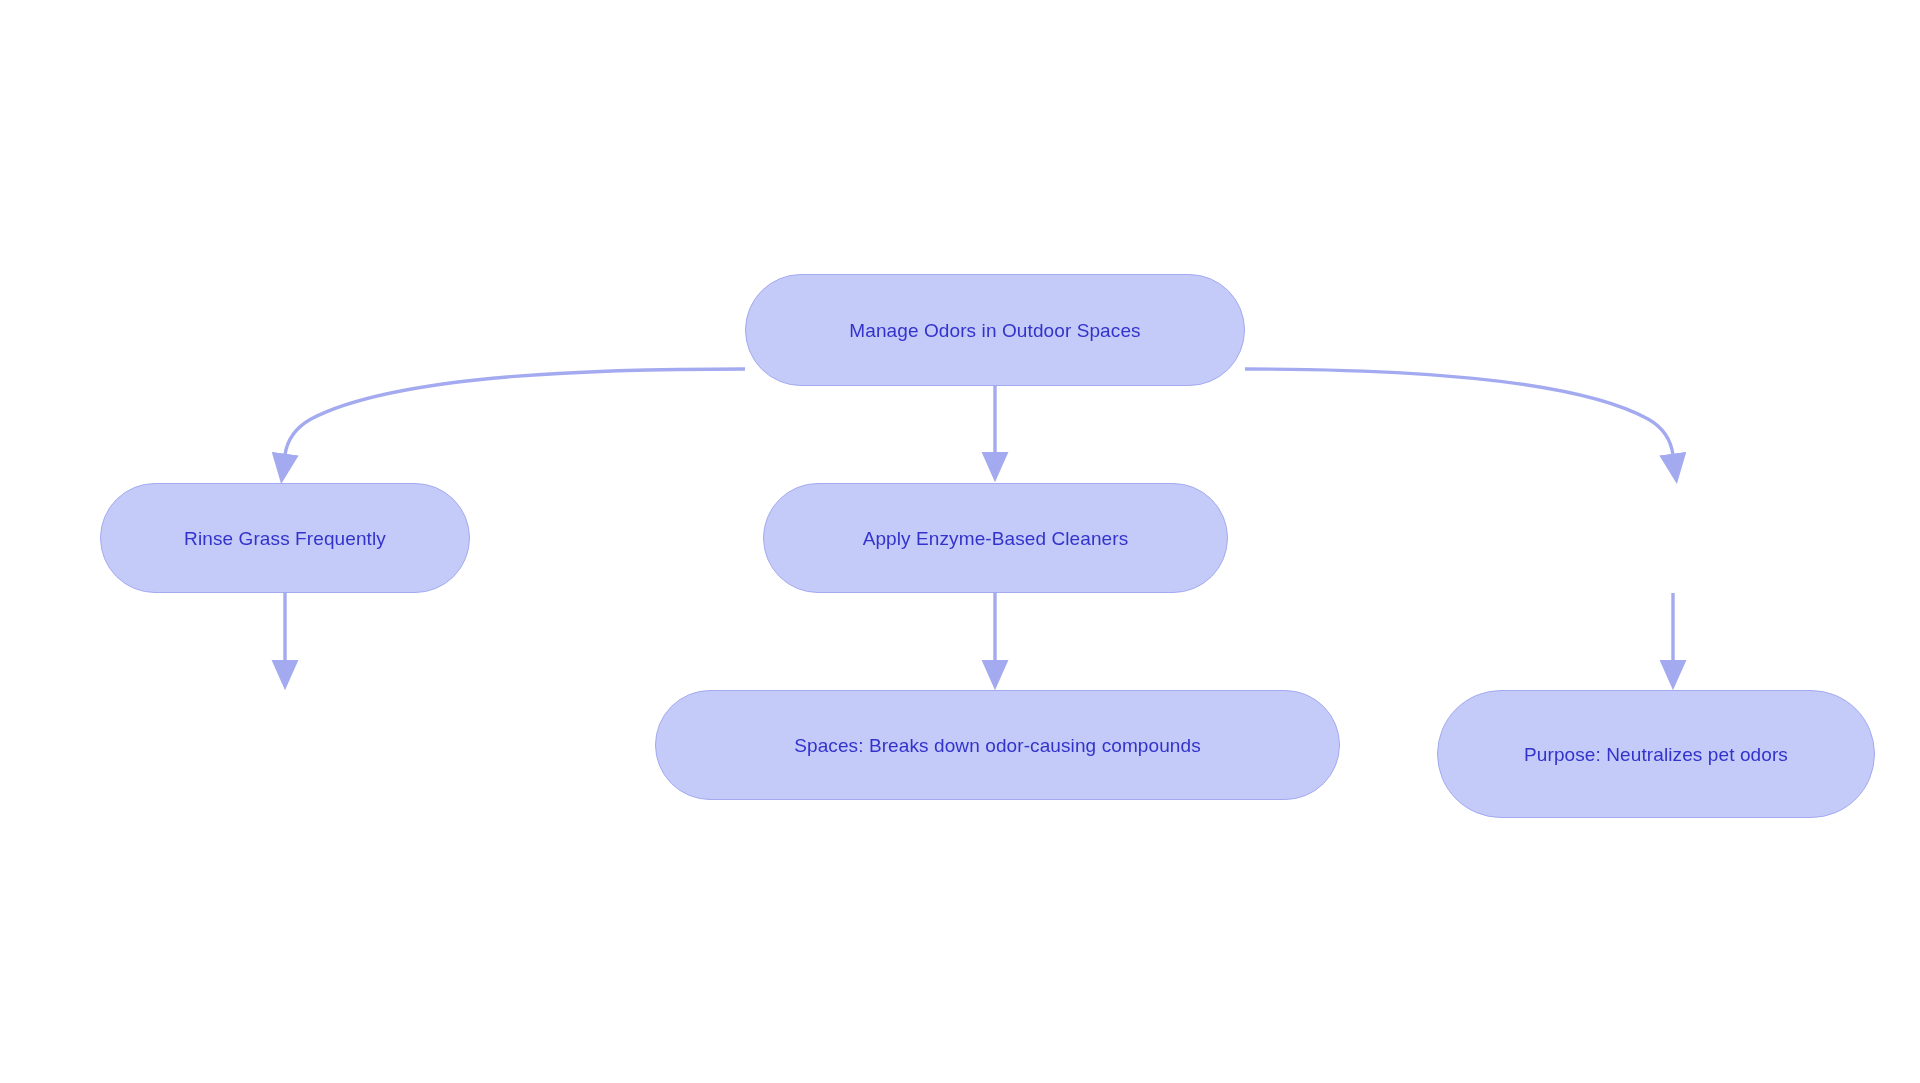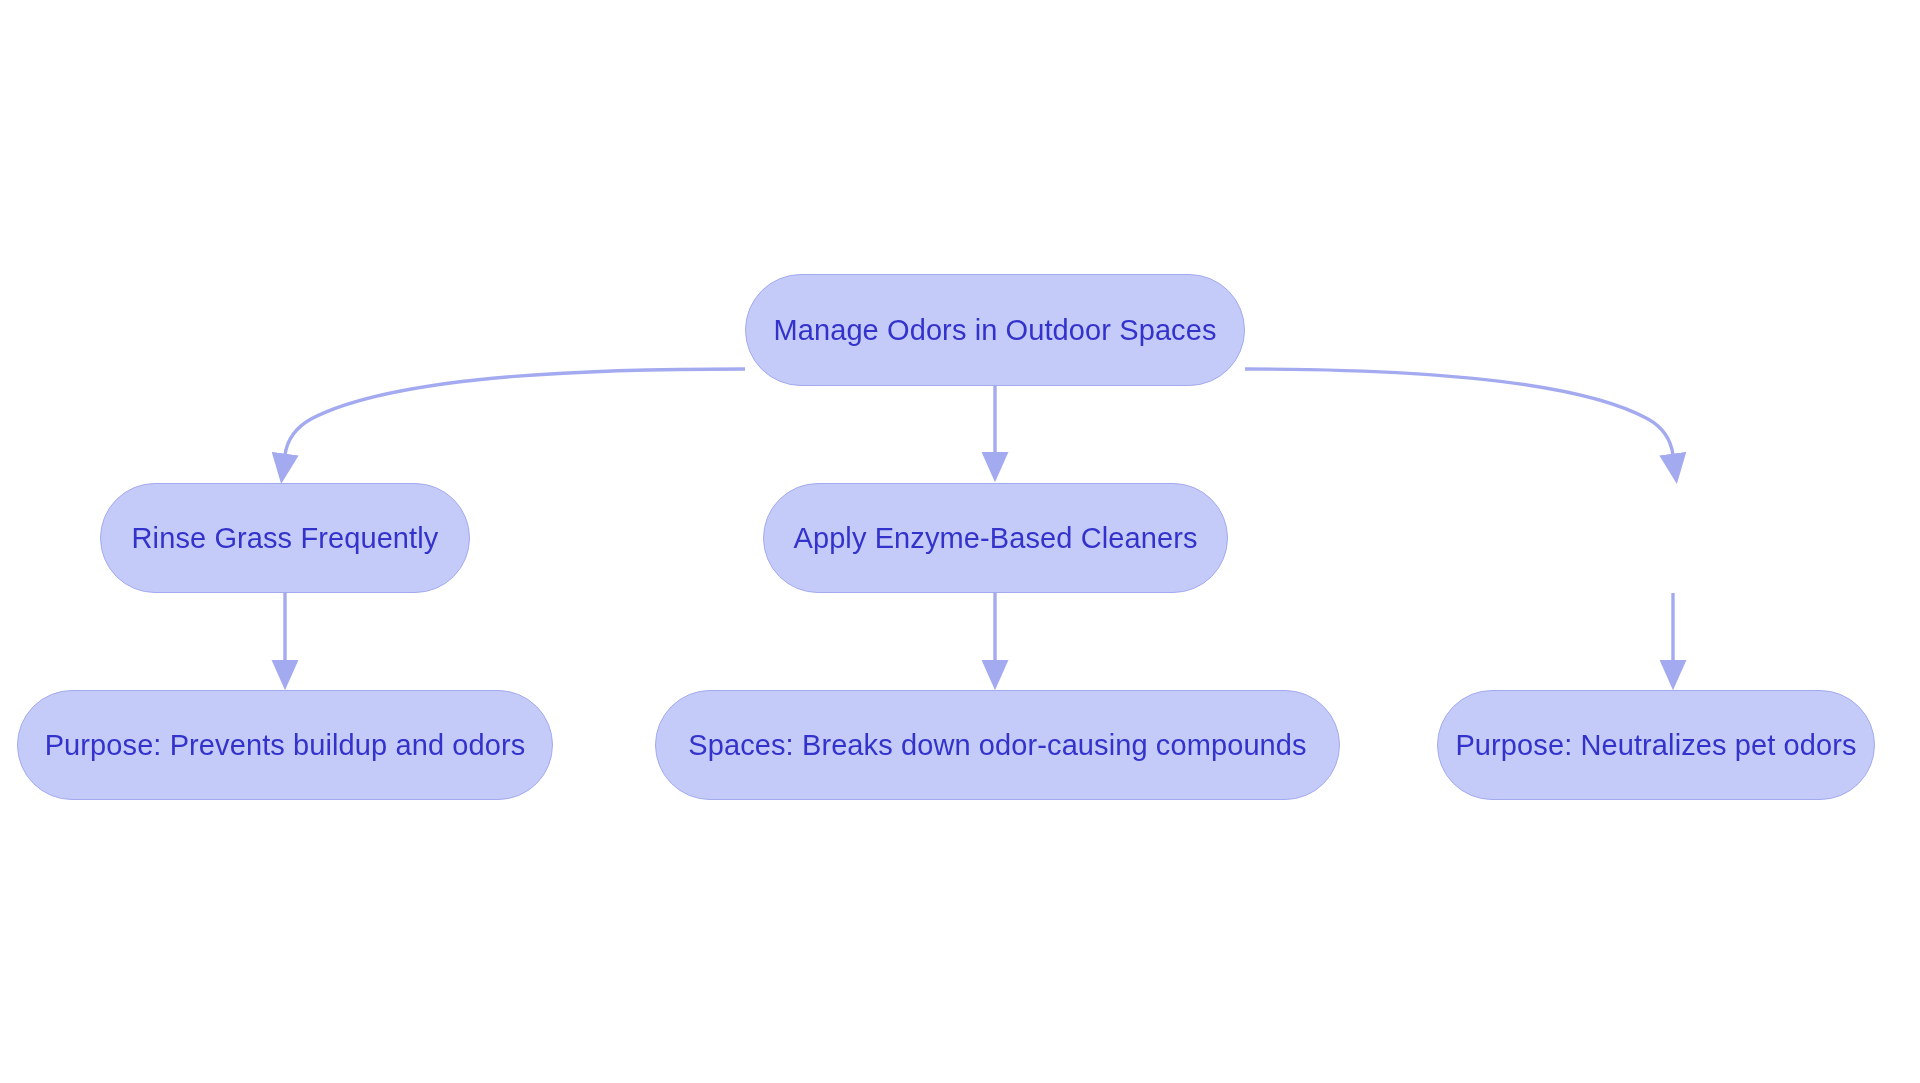--- a/index.html
+++ b/index.html
@@ -30,21 +30,21 @@
   .node {
     position: absolute;
     box-sizing: border-box;
     display: flex;
     align-items: center;
     justify-content: center;
     background: #c5cbf8;
     border: 1.6px solid #a3aaf0;
     border-radius: 999px;
     color: #3333cc;
-    font-size: 29px;
+    font-size: 19px;
     font-weight: 400;
     letter-spacing: 0.1px;
     white-space: nowrap;
     font-family: "Liberation Sans", sans-serif;
     text-align: center;
   }
   .node-label {
     display: block;
     line-height: 1;
     color: #3333cc;
@@ -85,21 +85,21 @@
   #node-purpose-2 {
     left: 655px;
     top: 690px;
     width: 685px;
     height: 110px;
   }
   #node-purpose-3 {
     left: 1437px;
     top: 690px;
     width: 438px;
-    height: 110px;
+    height: 128px;
   }
 </style>
 </head>
 <body>
 
 <div id="flowchart-canvas">
 
   <svg id="edge-layer" viewBox="0 0 1920 1083" width="1920" height="1083" xmlns="http://www.w3.org/2000/svg">
     <defs>
       <marker id="arrowhead" markerWidth="9" markerHeight="8" refX="0.4" refY="4" orient="auto" markerUnits="strokeWidth">
@@ -126,23 +126,20 @@
 
   <div class="node" id="node-enzyme">
     <span class="node-label">Apply Enzyme-Based Cleaners</span>
   </div>
 
   <div class="node" id="node-rinse">
     <span class="node-label">Rinse Grass Frequently</span>
   </div>
 
 
-  <div class="node" id="node-purpose-1">
-    <span class="node-label">Purpose: Prevents buildup and odors</span>
-  </div>
 
   <div class="node" id="node-purpose-2">
     <span class="node-label">Spaces: Breaks down odor-causing compounds</span>
   </div>
 
   <div class="node" id="node-purpose-3">
     <span class="node-label">Purpose: Neutralizes pet odors</span>
   </div>
 
 </div>

